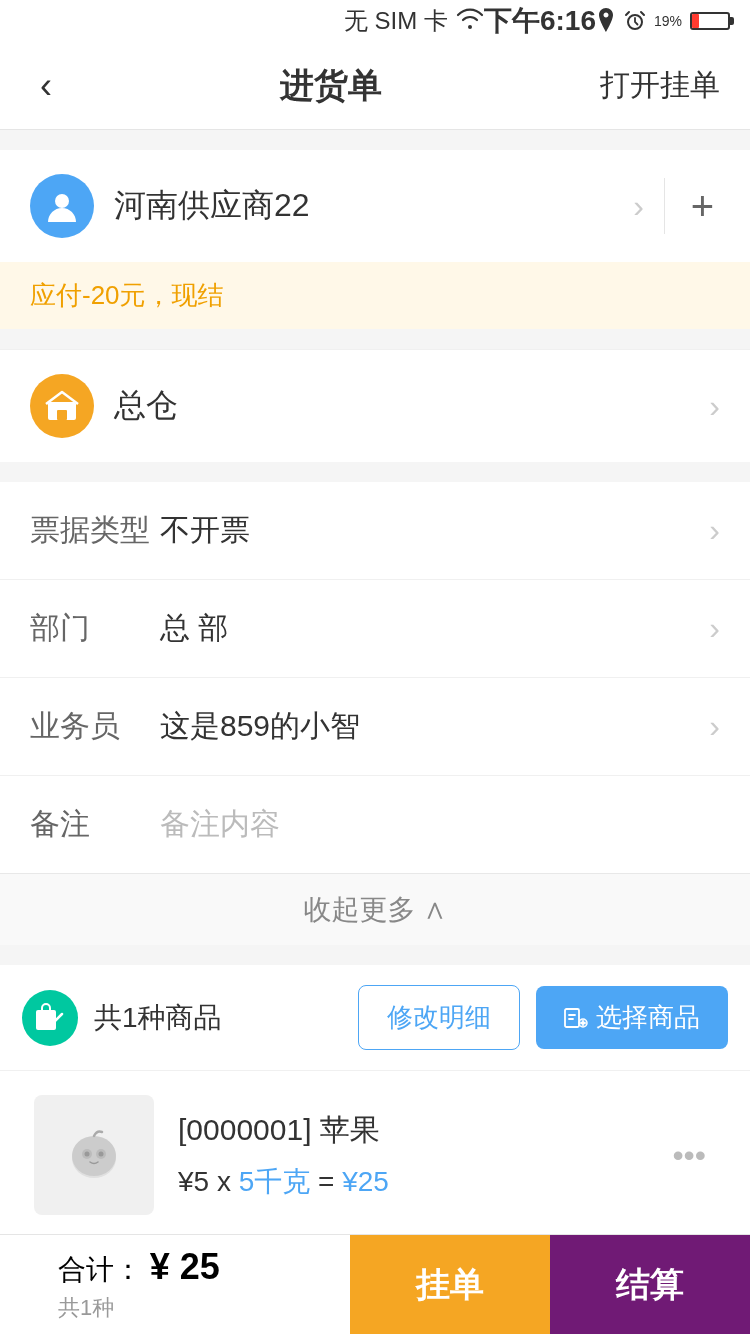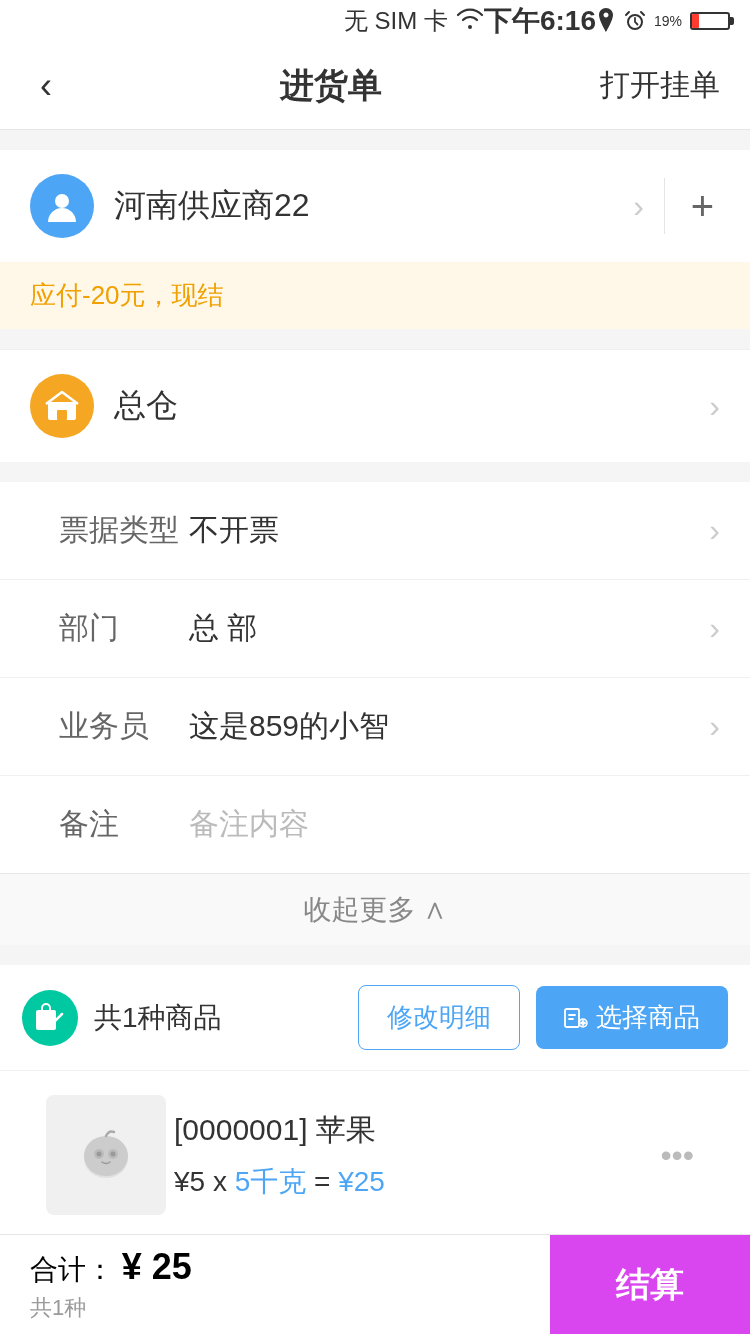--- a/index.html
+++ b/index.html
@@ -184,21 +184,20 @@
       padding: 28px 30px;
       border-bottom: 1px solid #f0f0f0;
       background: #fff;
     }
     .form-row:last-child { border-bottom: none; }
     .form-key {
       width: 130px;
       font-size: 30px;
       color: #666;
       flex-shrink: 0;
-      margin-left: 29px;
     }
     .form-value {
       flex: 1;
       font-size: 30px;
       color: #333;
     }
     .form-value.placeholder { color: #bbb; }
     .form-chevron { color: #ccc; font-size: 32px; }
 
     
@@ -259,23 +258,23 @@
       align-items: center;
       gap: 8px;
     }
     .btn-select svg { width: 24px; height: 24px; fill: #fff; }
 
     
     .product-item {
       background: #fff;
       display: flex;
       align-items: center;
-      padding: 24px 46px;
+      padding: 24px 34px;
       border-top: 1px solid #f0f0f0;
-      gap: 8px;
+      gap: 24px;
     }
     .product-thumb {
       width: 120px;
       height: 120px;
       background: #f0f0f0;
       border-radius: 8px;
       display: flex;
       align-items: center;
       justify-content: center;
       flex-shrink: 0;
@@ -309,35 +308,36 @@
       display: flex;
       background: #fff;
       border-top: 1px solid #e5e5e5;
     }
     .total-section {
       flex: 1;
       display: flex;
       flex-direction: column;
       justify-content: center;
       padding: 0 30px;
+      margin-left: 28px;
     }
     .btn-hang {
       width: 200px;
       background: #f5a623;
       color: #fff;
       font-size: 34px;
       font-weight: 600;
       display: flex;
       align-items: center;
       justify-content: center;
       cursor: pointer;
     }
     .btn-checkout {
       width: 200px;
-      background: #d946ef;
+      background: #701a75;
       color: #fff;
       font-size: 34px;
       font-weight: 600;
       display: flex;
       align-items: center;
       justify-content: center;
       cursor: pointer;
     }
 
     
@@ -501,16 +501,19 @@
 </div>
 
 <div class="bottom-bar">
   <div class="total-section">
     <div>
       <span>合计：</span>
       <span style="font-size:36px;font-weight:600;">¥ 25</span>
     </div>
     <div style="font-size:22px;color:#999;margin-top:4px;">共1种</div>
   </div>
+  <div class="btn-hang">
+    <span>挂单</span>
+  </div>
   <div class="btn-checkout">
     <span>结算</span>
   </div>
 </div>
 
 </body></html>

